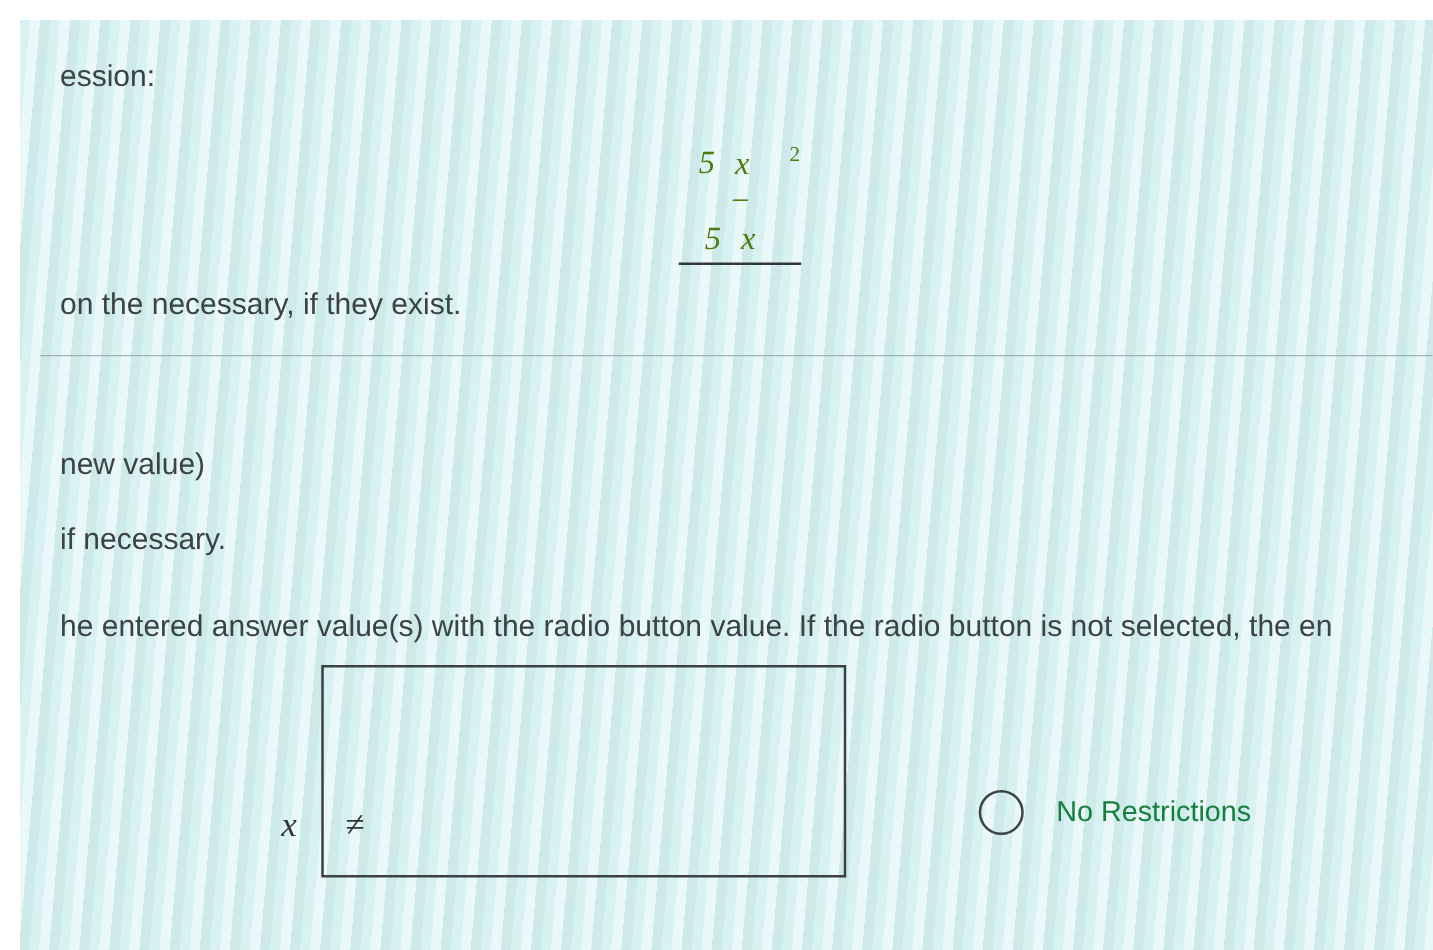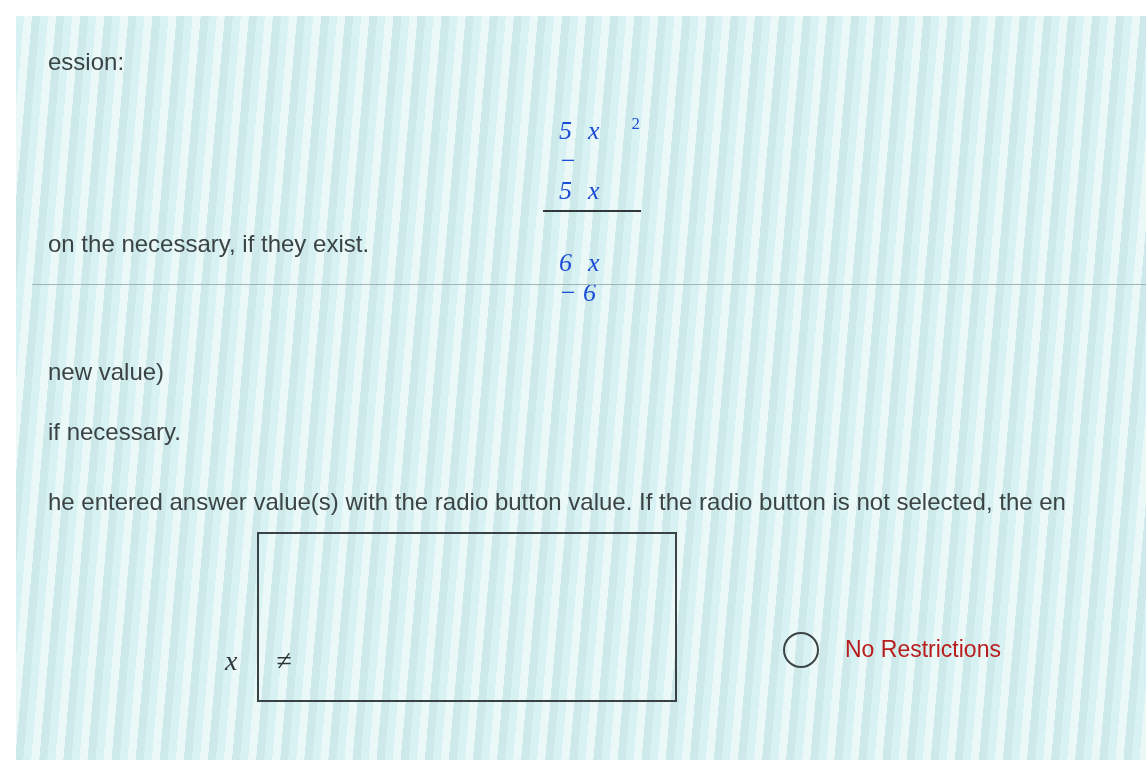--- a/index.html
+++ b/index.html
@@ -38,24 +38,25 @@
     position: absolute;
     font-size: 24px;
     color: #3b4344;
     white-space: nowrap;
   }
   .fraction {
     position: absolute;
     left: 495px;
     top: 50px;
     width: 130px;
+    text-align: center;
     font-family: "Times New Roman", serif;
     font-style: italic;
     font-size: 26px;
-    color: #1d4ed8;
+    color: #4d7c0f;
   }
   .fraction .num {
     padding-bottom: 2px;
   }
   .fraction .bar {
     border-top: 2px solid #33393a;
     margin: 2px 0;
   }
   .fraction .den {
     padding-top: 2px;
@@ -116,40 +117,37 @@
     width: 20px;
     height: 20px;
     border: 2px solid #3c4445;
     border-radius: 50%;
     background: transparent;
     cursor: pointer;
     flex-shrink: 0;
   }
   .radio-label {
     font-size: 23px;
-    color: #b91c1c;
+    color: #15803d;
   }
 </style>
 </head>
 <body>
 
 <div class="bg"></div>
 
 <div class="content">
 
   <div class="txt" style="left:0; top:0;">ession:</div>
 
   <div class="fraction">
     <div class="num">
       5<span style="font-style:italic">x</span><span class="sup">2</span> − 5<span style="font-style:italic">x</span>
     </div>
     <div class="bar"></div>
-    <div class="den">
-      6<span style="font-style:italic">x</span> − 6
-    </div>
   </div>
 
   <div class="txt" style="left:0; top:182px;">on the necessary, if they exist.</div>
 
   <div class="divider"></div>
 
   <div class="txt" style="left:0; top:310px;">new value)</div>
 
   <div class="txt" style="left:0; top:440px;">he entered answer value(s) with the radio button value. If the radio button is not selected, the en</div>
 

